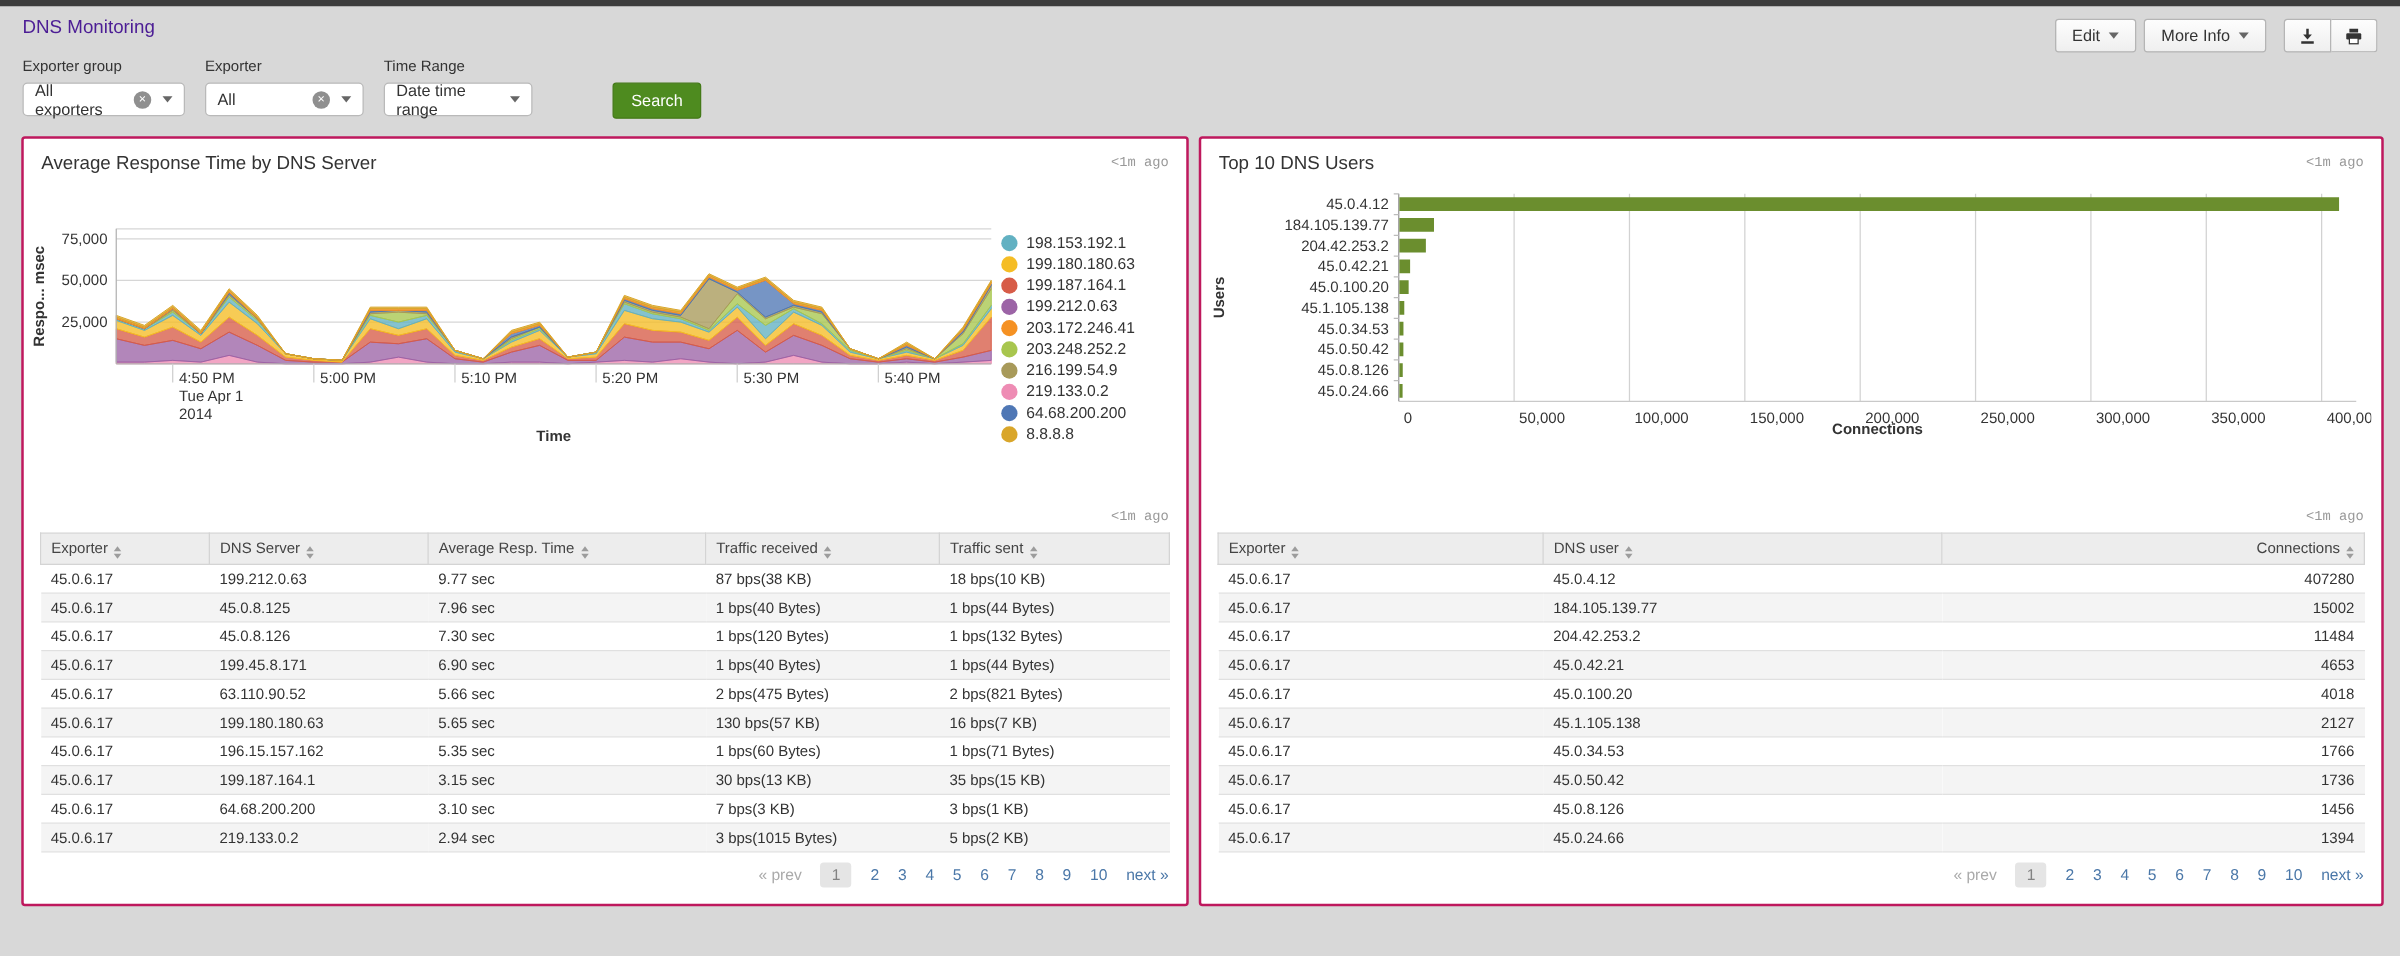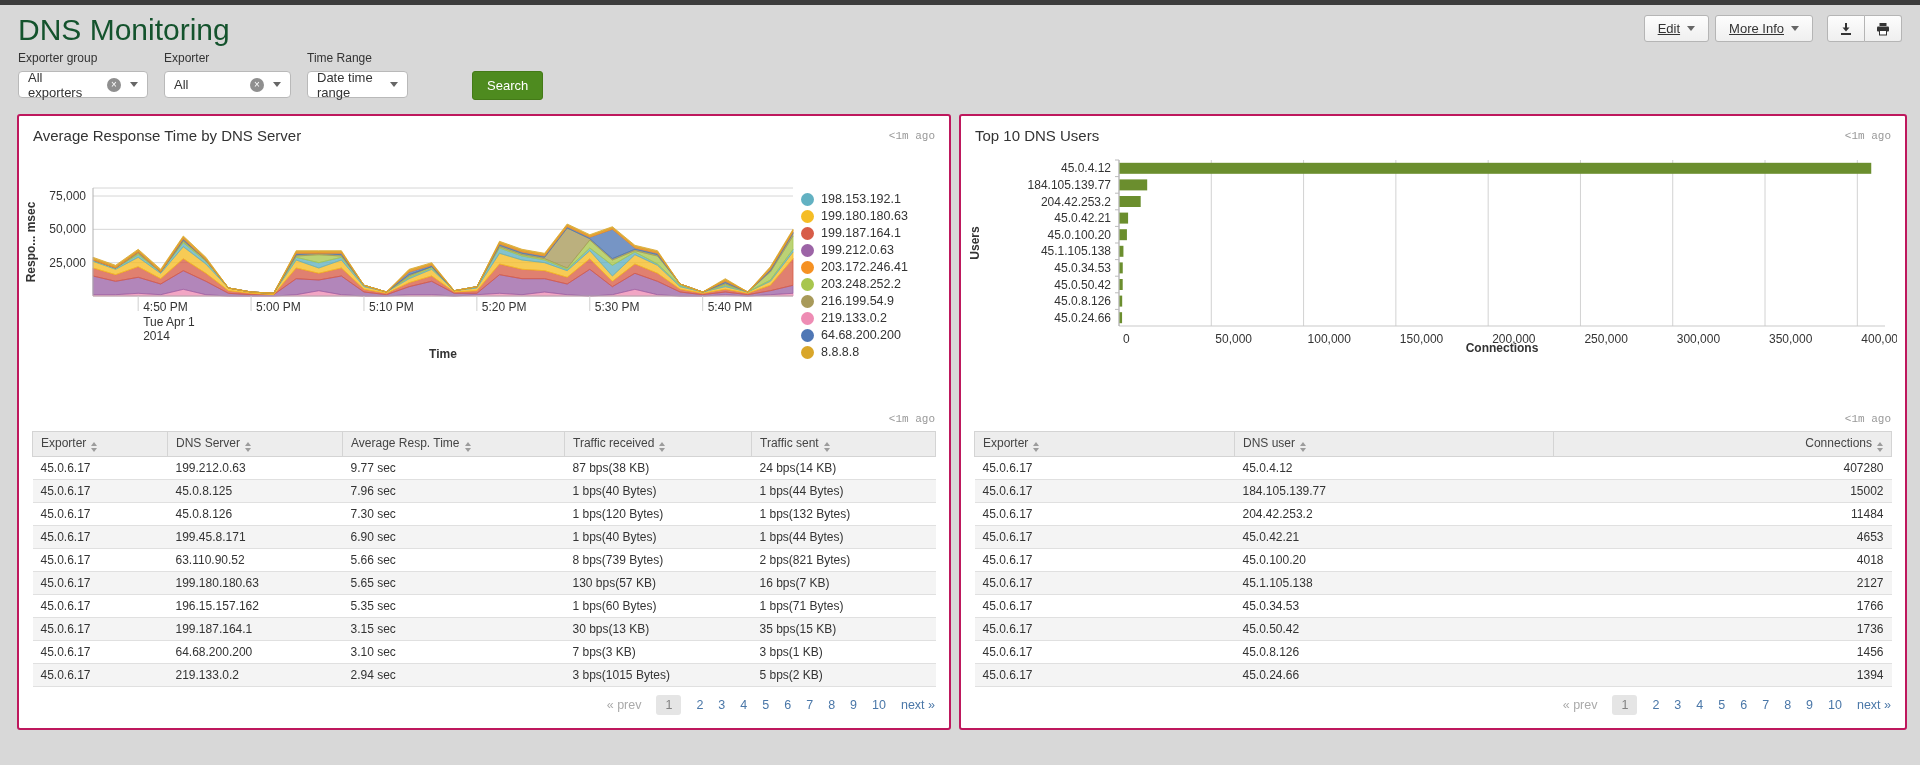--- a/index.html
+++ b/index.html
@@ -1,36 +1,36 @@
 <!DOCTYPE html>
 <html><head>
 <meta charset="utf-8">
 <style>
   * { box-sizing: border-box; margin: 0; padding: 0; }
   html,body { width:1920px; height:765px; overflow:hidden;
     font-family:"Liberation Sans", sans-serif; background:#d8d8d8; color:#333; }
   .topstrip { height:5px; background:#3c3c3c; }
   .header { display:flex; justify-content:space-between; align-items:flex-start; padding:8px 18px 0 18px; }
-  .page-title { font-size:30px; font-weight:normal; color:#14532d; }
+  .page-title { font-size:15px; font-weight:normal; color:#4c1d95; }
   .head-actions { display:flex; gap:6px; margin-top:2px; }
   .btn { display:inline-flex; align-items:center; gap:7px; background:linear-gradient(#fdfdfd,#efefef);
-    border:1px solid #b5b5b5; border-radius:3px; padding:5px 13px; font-size:13px; color:#333; cursor:pointer;text-decoration:underline; }
+    border:1px solid #b5b5b5; border-radius:3px; padding:5px 13px; font-size:13px; color:#333; cursor:pointer; }
   .btn-group { display:inline-flex; }
   .btn-group .btn { border-radius:0; border-left-width:0; padding:5px 11px; }
   .btn-group .btn:first-child { border-radius:3px 0 0 3px; border-left-width:1px; }
   .btn-group .btn:last-child { border-radius:0 3px 3px 0; }
   .caret { width:0; height:0; border-left:4px solid transparent; border-right:4px solid transparent; border-top:5px solid #666; display:inline-block; }
   .filters { display:flex; align-items:flex-start; padding:4px 18px 0 18px; gap:16px; }
   .filter-label { font-size:12px; color:#333; margin-bottom:6px; }
   .pill { height:27px; display:flex; align-items:center; background:#fff; border:1px solid #b9b9b9;
     border-radius:4px; padding:0 9px; font-size:13px; color:#333; cursor:pointer; }
   .pill .val { flex:1; }
   .clear-x { width:14px; height:14px; border-radius:50%; background:#8f8f8f; color:#fff; font-size:10px;
     line-height:14px; text-align:center; margin:0 9px 0 10px; display:inline-block; }
-  .w-eg { width:130px; } .w-ex { width:127px; } .w-tr { width:101px; justify-content:flex-end; }
+  .w-eg { width:130px; } .w-ex { width:127px; } .w-tr { width:119px; justify-content:flex-end; }
   .search-wrap { margin-left:48px; padding-top:20px;text-decoration:underline; }
   .btn-search { background:#4e8b1f; border:1px solid #447a18; color:#fff; border-radius:3px;
     font-size:13px; padding:6px 14px; cursor:pointer; }
   .panels { display:flex; gap:8px; padding:0 17px; margin-top:14px; }
   .panel { background:#fff; border:2px solid #be185d; border-radius:3px; height:616px; }
   .panel-left { width:938px; } .panel-right { flex:1; }
   .panel-head { display:flex; justify-content:space-between; padding:11px 14px 0 14px; }
   .panel-title { font-size:15px; color:#333; font-weight:normal; }
   .updated { font-size:11px; color:#999; padding-top:3px;font-family:Liberation Mono, monospace; }
   .chart-zone { height:268px; display:flex; padding:0 8px 0 4px; }
@@ -242,21 +242,21 @@
                 <i class="dn"></i>
               </span></th>
           </tr>
         </thead>
         <tbody>
           <tr>
             <td>45.0.6.17</td>
             <td>199.212.0.63</td>
             <td>9.77 sec</td>
             <td>87 bps(38 KB)</td>
-            <td>24 bps(14 KB)</td>
+            <td>18 bps(10 KB)</td>
           </tr>
           <tr>
             <td>45.0.6.17</td>
             <td>45.0.8.125</td>
             <td>7.96 sec</td>
             <td>1 bps(40 Bytes)</td>
             <td>1 bps(44 Bytes)</td>
           </tr>
           <tr>
             <td>45.0.6.17</td>
@@ -269,21 +269,21 @@
             <td>45.0.6.17</td>
             <td>199.45.8.171</td>
             <td>6.90 sec</td>
             <td>1 bps(40 Bytes)</td>
             <td>1 bps(44 Bytes)</td>
           </tr>
           <tr>
             <td>45.0.6.17</td>
             <td>63.110.90.52</td>
             <td>5.66 sec</td>
-            <td>8 bps(739 Bytes)</td>
+            <td>2 bps(475 Bytes)</td>
             <td>2 bps(821 Bytes)</td>
           </tr>
           <tr>
             <td>45.0.6.17</td>
             <td>199.180.180.63</td>
             <td>5.65 sec</td>
             <td>130 bps(57 KB)</td>
             <td>16 bps(7 KB)</td>
           </tr>
           <tr>

